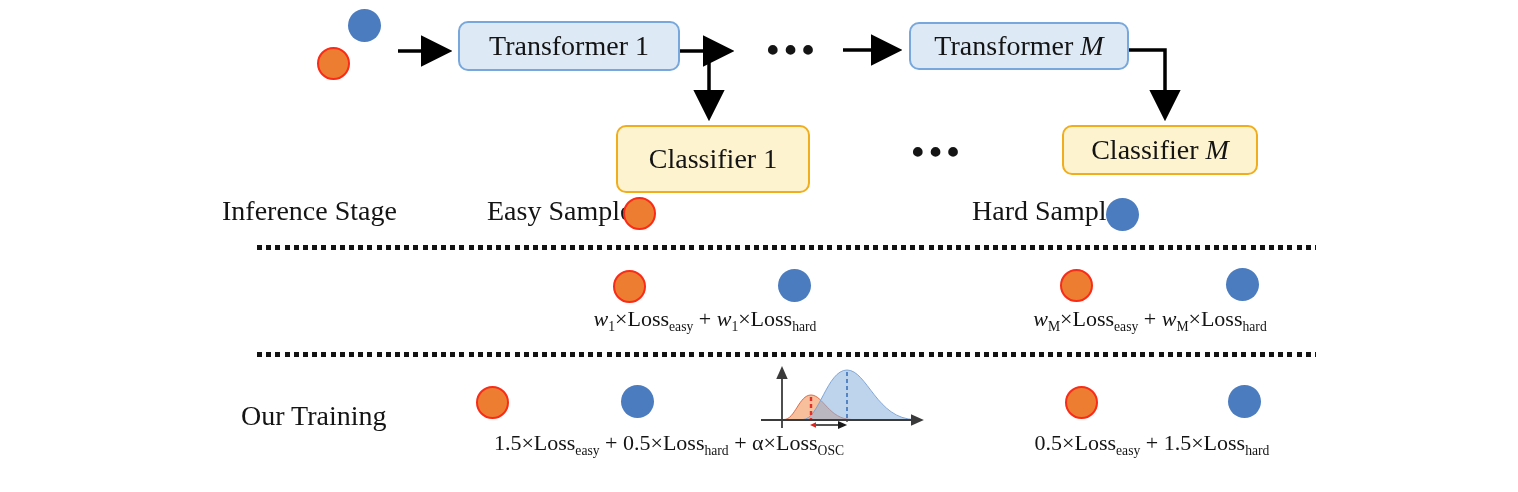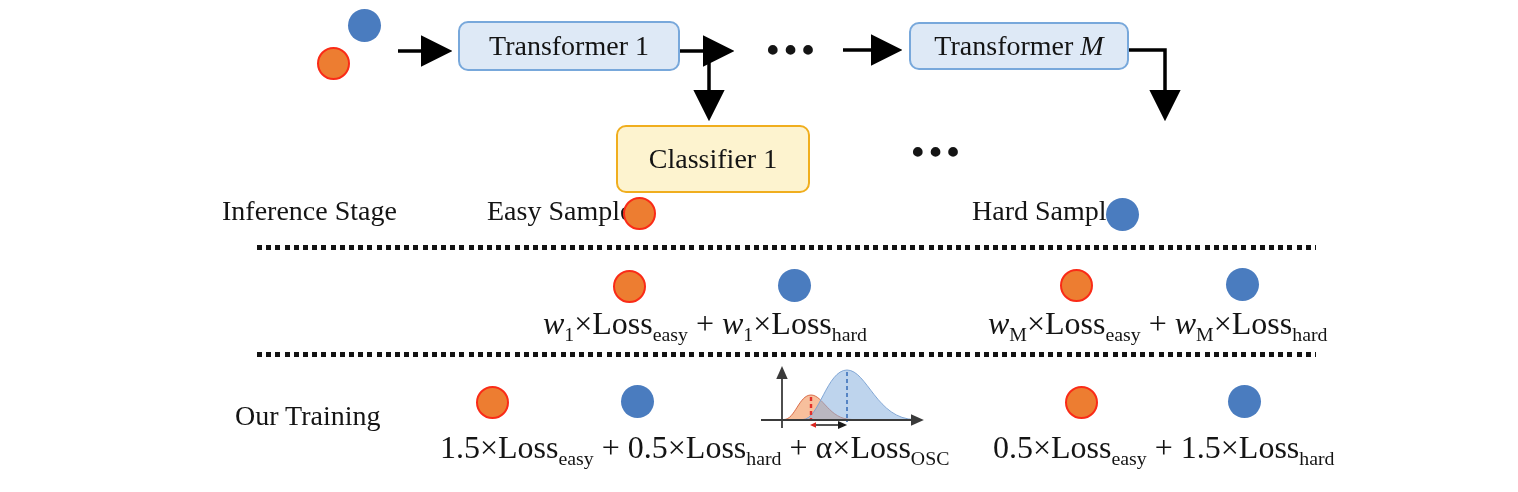--- a/index.html
+++ b/index.html
@@ -14,21 +14,21 @@
     border-radius:10px;font-size:28px;box-sizing:border-box;white-space:nowrap;
   }
   .tbox{background:var(--transformer-fill);border:2.5px solid var(--transformer-border);}
   .cbox{background:var(--classifier-fill);border:2.5px solid var(--classifier-border);}
   
   .dotc{position:absolute;width:33px;height:33px;border-radius:50%;box-sizing:border-box;}
   .easy{background:var(--easy-fill);border:2.5px solid var(--easy-border);}
   .hard{background:var(--hard-fill);}
   
   .lbl{position:absolute;font-size:28px;line-height:1.05;white-space:nowrap;}
-  .formula{position:absolute;font-size:32px;line-height:1.05;text-align:center;white-space:nowrap;}
+  .formula{position:absolute;font-size:22px;line-height:1.05;text-align:center;white-space:nowrap;}
   .formula sub{font-size:0.62em;line-height:0;}
   .ell{position:absolute;font-size:36px;font-weight:bold;letter-spacing:5px;line-height:38px;text-align:center;}
   
   .dotline{
     position:absolute;left:257px;width:1059px;height:5px;
     background:repeating-linear-gradient(90deg,#131313 0px,#131313 5px,transparent 5px,transparent 9.2px);
   }
   svg{display:block;}
 </style>
 </head>
@@ -54,20 +54,23 @@
 
   <div class="pbox tbox" style="left:458px;top:21px;width:222px;height:50px;justify-content:center;">
     <span><span>Transformer 1</span></span>
   </div>
   <div class="pbox tbox" style="left:909px;top:22px;width:220px;height:48px;">
     <span><span>Transformer </span><span style="font-style: italic;">M</span></span>
   </div>
   <div class="pbox cbox" style="left:616px;top:125px;width:194px;height:68px;">
     <span><span>Classifier 1</span></span>
   </div>
+  <div class="pbox cbox" style="left:1062px;top:125px;width:196px;height:50px;">
+    <span><span>Classifier </span><span style="font-style: italic;">M</span></span>
+  </div>
 
   <div class="ell" style="left:755px;top:31px;width:76px;">•••</div>
   <div class="ell" style="left:900px;top:133px;width:76px;">•••</div>
 
   <div class="lbl" style="left:222px;top:196px;">Inference Stage</div>
   <div class="lbl" style="left:487px;top:196px;">Easy Sample</div>
   <div class="dotc easy abs" style="left:623px;top:197px;"></div>
   <div class="lbl" style="left:972px;top:196px;">Hard Sample</div>
   <div class="dotc hard abs" style="left:1106px;top:198px;"></div>
 
@@ -75,21 +78,21 @@
 
   <div class="dotc easy abs" style="left:613px;top:270px;"></div>
   <div class="dotc hard abs" style="left:778px;top:269px;"></div>
   <div class="formula" style="left:540px;top:307px;width:330px;"><span style="font-style: italic;">w</span><sub>1</sub><span>×Loss</span><sub>easy</sub><span> + </span><span style="font-style: italic;">w</span><sub>1</sub><span>×Loss</span><sub>hard</sub></div>
   <div class="dotc easy abs" style="left:1060px;top:269px;"></div>
   <div class="dotc hard abs" style="left:1226px;top:268px;"></div>
   <div class="formula" style="left:988px;top:307px;width:324px;"><span style="font-style: italic;">w</span><sub>M</sub><span>×Loss</span><sub>easy</sub><span> + </span><span style="font-style: italic;">w</span><sub>M</sub><span>×Loss</span><sub>hard</sub></div>
 
   <div class="dotline" style="top:352px;"></div>
 
-  <div class="lbl" style="left:235px;top:401px;">Our Training</div>
+  <div class="lbl" style="left:241px;top:401px;">Our Training</div>
   <div class="dotc easy abs" style="left:476px;top:386px;"></div>
   <div class="dotc hard abs" style="left:621px;top:385px;"></div>
   <div class="formula" style="left:440px;top:431px;width:458px;"><span>1.5×Loss</span><sub>easy</sub><span> + 0.5×Loss</span><sub>hard</sub><span> + α×Loss</span><sub>OSC</sub></div>
 
   <svg class="abs" style="left:755px;top:358px;" width="180" height="75" viewBox="0 0 180 75">
     <defs>
       <marker id="ah2" viewBox="0 0 10 10" markerWidth="8" markerHeight="8" refX="7" refY="5" orient="auto">
         <path d="M0,1 L9,5 L0,9 z" fill="#3a3a3a"></path>
       </marker>
       <marker id="ah3" viewBox="0 0 10 10" markerWidth="7" markerHeight="7" refX="7" refY="5" orient="auto-start-reverse">

